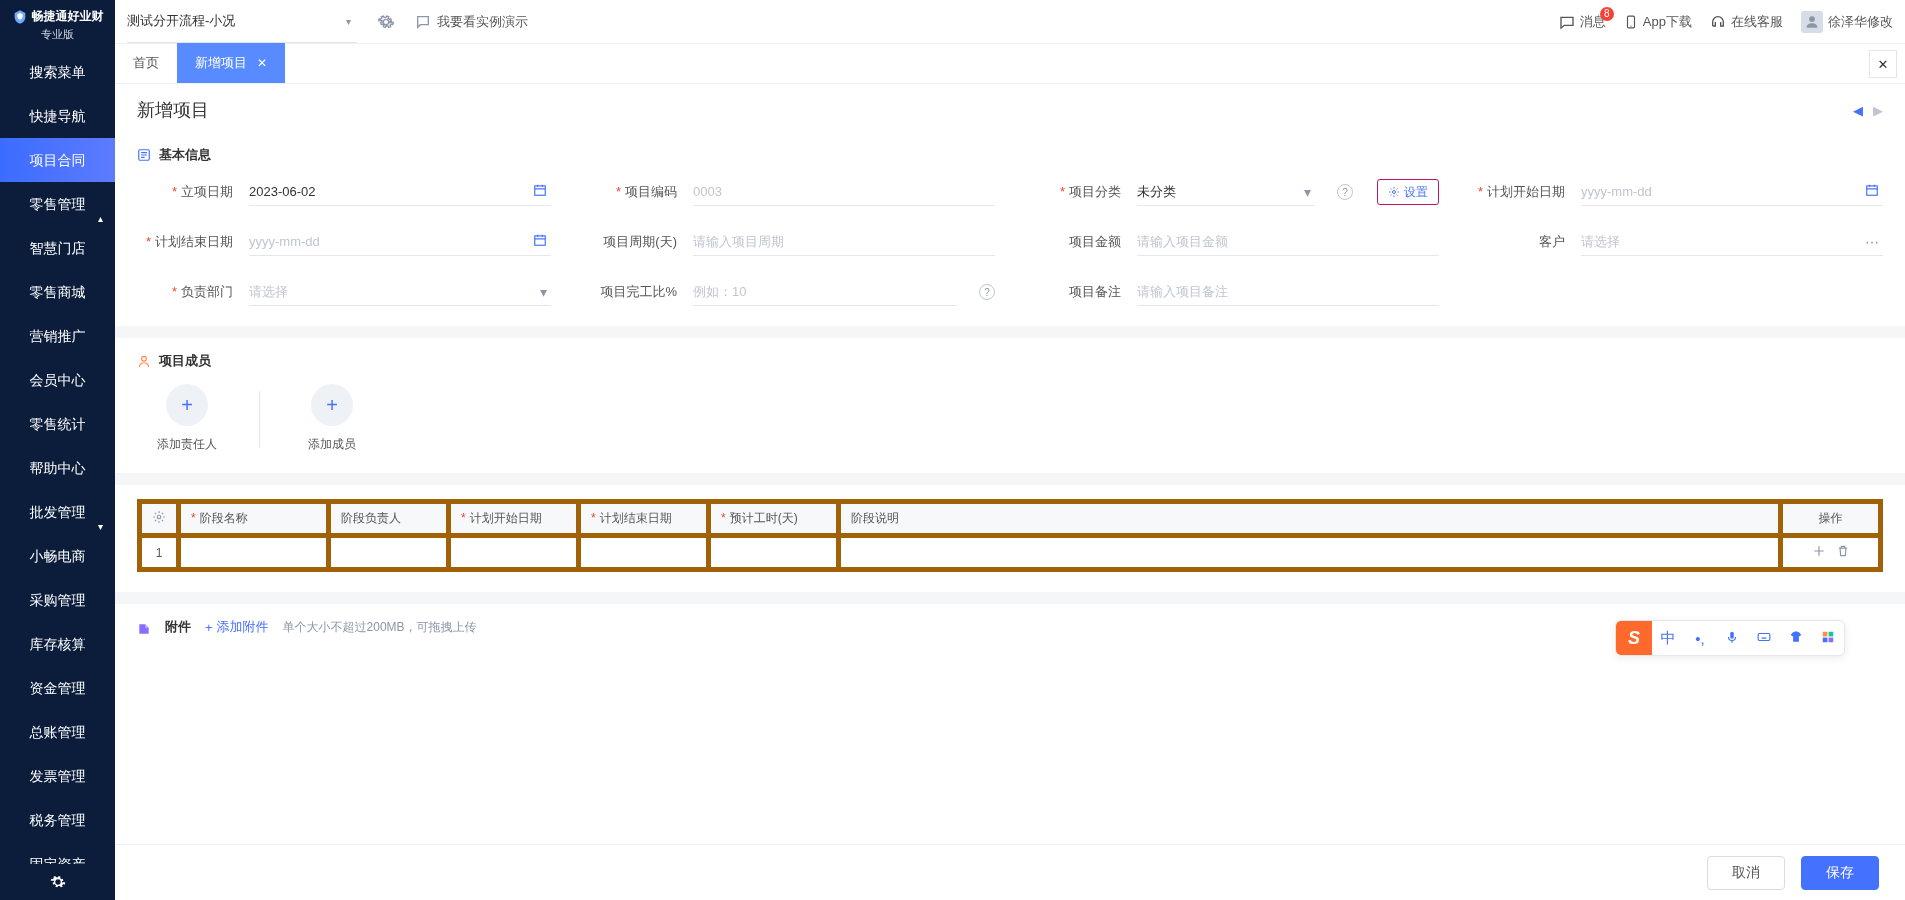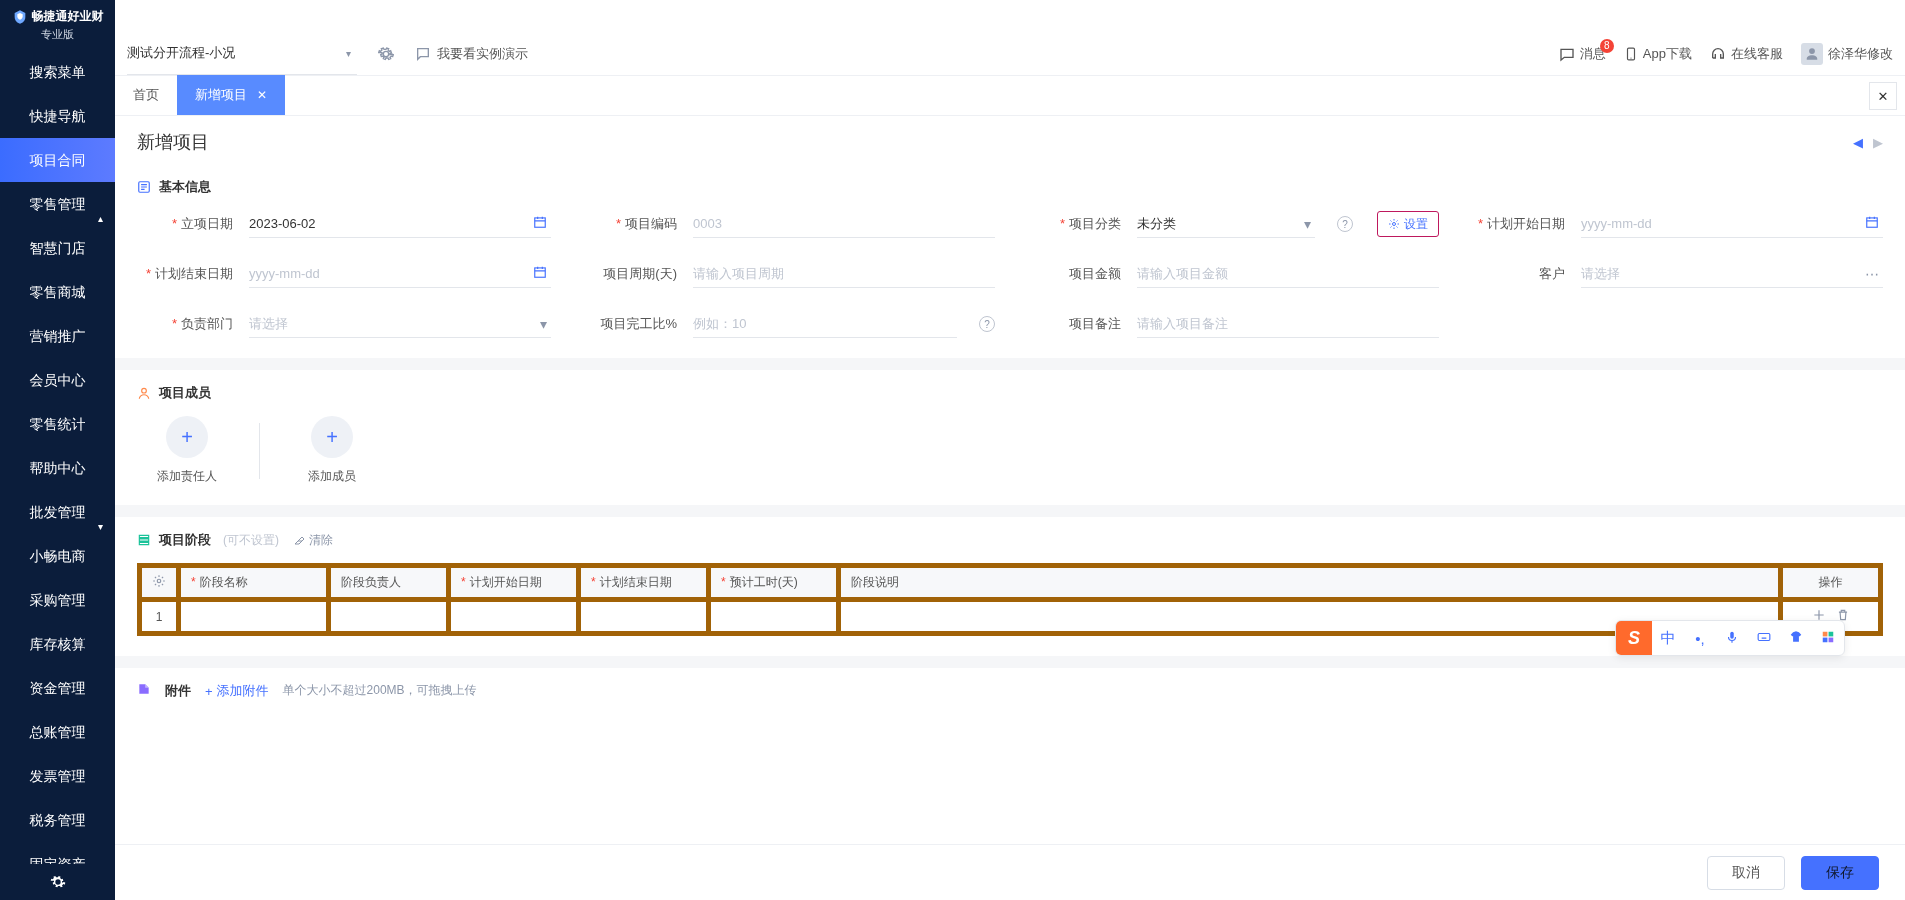--- a/index.html
+++ b/index.html
@@ -10,21 +10,21 @@
   .logo-row { display: flex; align-items: center; gap: 4px; }
   .logo-row span { font-size: 12px; font-weight: bold; }
   .logo-sub { font-size: 11px; color: #cfd6e2; }
   .menu { flex: 1; overflow-y: hidden; display: flex; flex-direction: column; }
   .menu-item { height: 44px; line-height: 44px; text-align: center; font-size: 14px; cursor: pointer; position: relative; }
   .menu-item.active { background: linear-gradient(90deg,#3b6cff,#5d7bff); }
   .menu-item .caret { position: absolute; right: 12px; top: 15px; font-size: 10px; }
   .sidebar-footer { height: 36px; display: flex; justify-content: center; align-items: center; }
 
   .main { flex: 1; display: flex; flex-direction: column; }
-  .topbar { height: 44px; display: flex; align-items: center; border-bottom: 1px solid #eef0f4; padding: 0 12px; gap: 18px; margin-top: 32px; }
+  .topbar { height: 44px; display: flex; align-items: center; border-bottom: 1px solid #eef0f4; padding: 0 12px; gap: 18px; }
   .select-box { display: flex; align-items: center; gap: 10px; width: 230px; color: #333; border-bottom: 1px solid #e3e6eb; height: 100%; justify-content: space-between; padding-right: 6px; }
   .select-box .cv { font-size: 10px; color: #8c96a9; }
   .icon-btn { width: 22px; height: 22px; display: inline-flex; align-items: center; justify-content: center; color: #8c96a9; cursor: pointer; }
   .demo-link { display: flex; align-items: center; gap: 6px; color: #555; font-size: 13px; cursor: pointer; }
   .spacer { flex: 1; }
   .top-right { display: flex; align-items: center; gap: 18px; color: #555; font-size: 13px; }
   .top-right .item { display: flex; align-items: center; gap: 5px; cursor: pointer; position: relative; }
   .badge { position: absolute; top: -6px; right: -8px; background: #f44336; color: #fff; border-radius: 8px; font-size: 10px; line-height: 14px; min-width: 14px; text-align: center; padding: 0 3px; }
   .avatar { width: 22px; height: 22px; background: #d7dde6; border-radius: 3px; display: inline-flex; align-items: center; justify-content: center; color: #8c96a9; }
 
@@ -63,27 +63,27 @@
   .members { display: flex; gap: 22px; align-items: center; }
   .divider-v { width: 1px; height: 56px; background: #e3e6eb; }
   .stage-table { width: 100%; border-collapse: collapse; }
   .stage-table th, .stage-table td { border: 5px solid #a16207; height: 34px; font-size: 12px; padding: 0 10px; text-align: left; color: #555; }
   .stage-table th { background: #f7f8fa; font-weight: normal; }
   .stage-table th.op, .stage-table td.op { text-align: center; }
   .op-icons { display: inline-flex; gap: 10px; color: #8c96a9; }
   .w-gear { width: 34px; text-align: center !important; }
   .w-idx { width: 34px; text-align: center !important; }
 
-  .attach-row { display: flex; align-items: flex-start; gap: 14px; }
+  .attach-row { display: flex; align-items: flex-end; gap: 14px; }
   .add-link { color: #4571ff; cursor: pointer; display: inline-flex; align-items: center; gap: 4px; }
 
   .footer-bar { height: 56px; border-top: 1px solid #eef0f4; display: flex; align-items: center; justify-content: flex-end; padding: 0 26px; gap: 16px; background: #fff; }
   .btn { height: 34px; padding: 0 24px; display: inline-flex; align-items: center; justify-content: center; border-radius: 4px; font-size: 14px; cursor: pointer; }
   .btn-default { border: 1px solid #d7dde6; color: #555; background: #fff; }
-  .btn-primary { background: #4571ff; color: #0f172a; border: 1px solid #4571ff; }
+  .btn-primary { background: #4571ff; color: #ffffff; border: 1px solid #4571ff; }
 
   .clear-link { color: #8c96a9; cursor: pointer; display: inline-flex; align-items: center; gap: 4px; font-size: 12px; margin-left: 6px; }
   .sub-note { color: #bfc5d0; font-size: 12px; margin-left: 4px; }
 
   .ime { position: fixed; right: 60px; top: 620px; display: flex; align-items: center; background: #fff; border: 1px solid #e3e6eb; border-radius: 6px; box-shadow: 0 2px 8px rgba(0,0,0,.08); height: 36px; overflow: hidden; }
   .ime .s { width: 36px; background: #ff6a2c; color: #fff; font-size: 18px; font-weight: bold; display: flex; align-items: center; justify-content: center; height: 100%; font-style: italic; }
   .ime span.i { width: 32px; text-align: center; color: #4571ff; font-size: 15px; }
 </style>
 </head>
 <body>
@@ -323,35 +323,20 @@
           <div class="member-col">
             <div class="add-card">+</div>
             <span>添加成员</span>
           </div>
         </div>
       </div>
 
       <div class="gap-bar"></div>
 
       <div class="section">
-        <div class="section-head">
-          <span class="sec-icon">
-              <svg width="14" height="14" viewBox="0 0 24 24">
-                <path fill="none" stroke="#1bc39a" stroke-width="2" d="M4 4h16v4H4zM4 10h16v4H4zM4 16h16v4H4z"></path>
-              </svg>
-            </span>
-          <b>项目阶段</b>
-          <span class="sub-note">(可不设置)</span>
-          <span class="clear-link">
-            <svg width="12" height="12" viewBox="0 0 24 24">
-                <path fill="none" stroke="#8c96a9" stroke-width="2" d="M4 20l6-6 8 0-6 6H4zm6-6l8-8 4 4-8 8"></path>
-              </svg>
-            <span>清除</span>
-          </span>
-        </div>
         <table class="stage-table">
           <thead>
             <tr>
               <th class="w-gear"><svg width="14" height="14" viewBox="0 0 24 24">
                     <circle cx="12" cy="12" r="3" fill="none" stroke="#8c96a9" stroke-width="2"></circle>
                     <path fill="none" stroke="#8c96a9" stroke-width="2" d="M12 2v3M12 19v3M2 12h3M19 12h3M5 5l2 2M17 17l2 2M19 5l-2 2M7 17l-2 2"></path>
                   </svg></th>
               <th style="width:150px"><span class="req">*</span><span>阶段名称</span></th>
               <th style="width:120px">阶段负责人</th>
               <th style="width:130px"><span class="req">*</span><span>计划开始日期</span></th>

